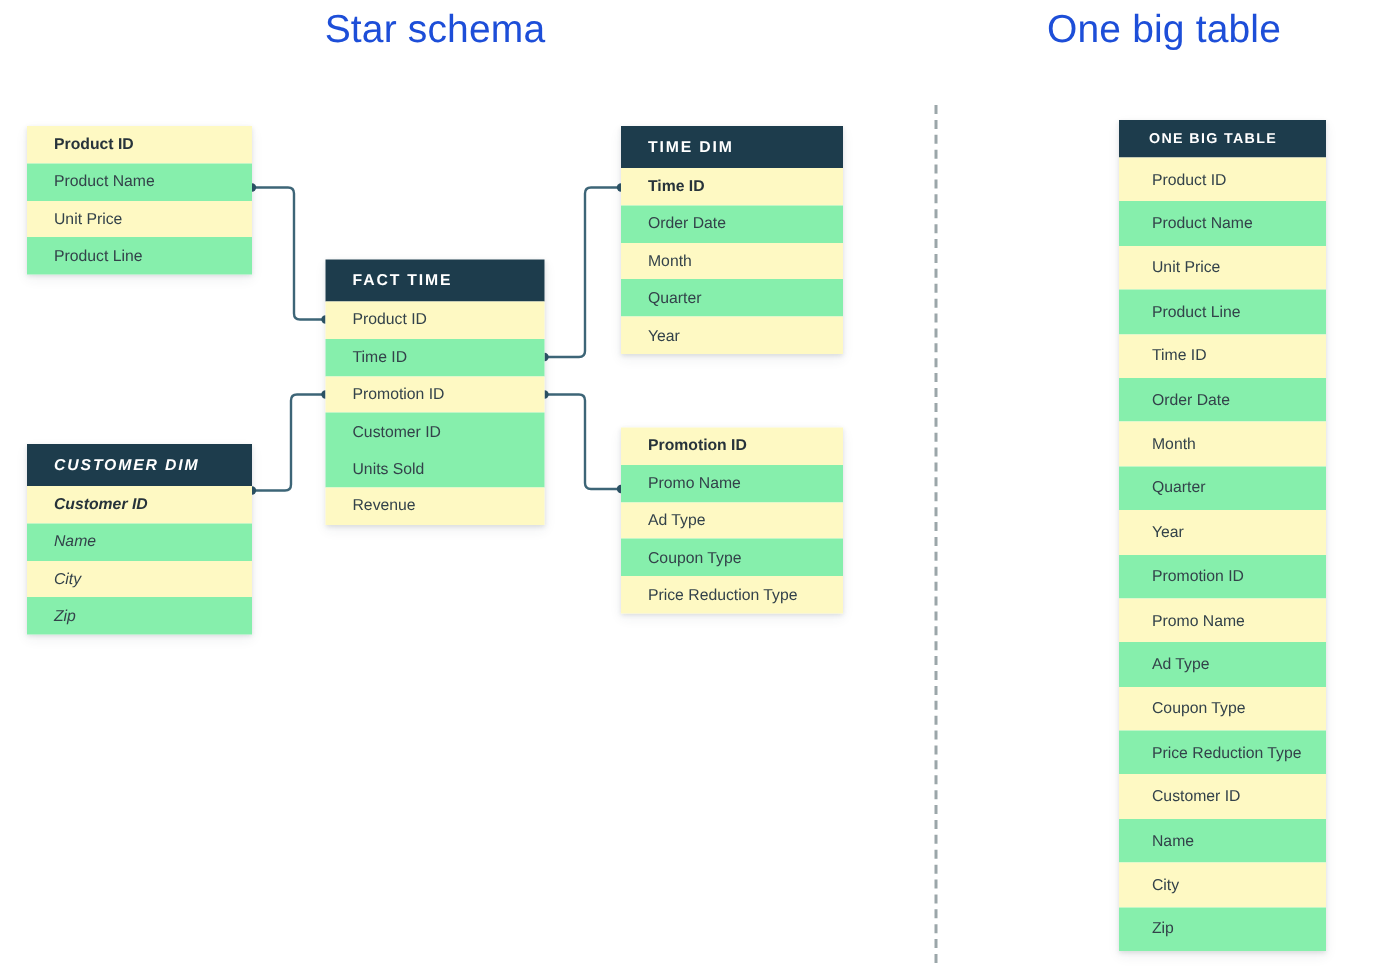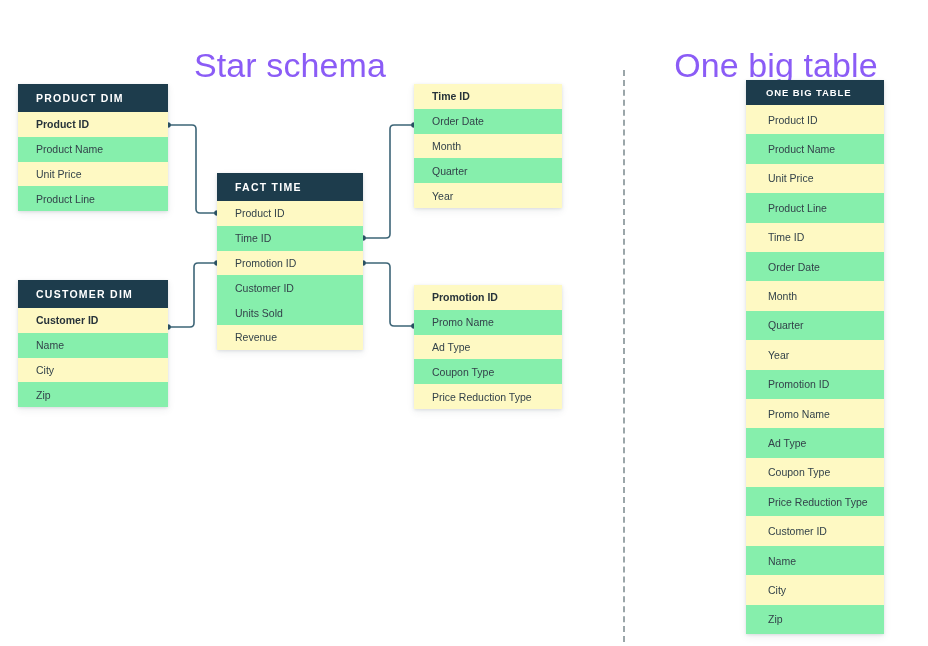--- a/index.html
+++ b/index.html
@@ -18,26 +18,25 @@
   }
   .canvas {
     position: relative;
     width: 928px;
     height: 646px;
   }
 
   
   .panel-title {
     position: absolute;
-    font-size: 34px;
+    font-size: 26px;
     font-weight: 400;
-    color: #8b5cf6;
+    color: #1d4ed8;
     letter-spacing: 0.1px;
     white-space: nowrap;
-    margin-top: 42px;
   }
   #title-star  { left: 0;   top: 4px; width: 580px; text-align: center; }
   #title-obt   { left: 624px; top: 4px; width: 304px; text-align: center; }
 
   
   .divider {
     position: absolute;
     left: 623px;
     top: 70px;
     width: 0;
@@ -71,21 +70,21 @@
     display: flex;
     align-items: center;
     white-space: nowrap;
     background: #86efac;
   }
   .entity-row.alt  { background: #fef9c3; }
   .entity-row.key  { font-weight: 700; color: #27333a; }
 
   
   #tbl-product   { left: 18px;  top: 84px;  width: 150px; }
-  #tbl-customer  { left: 18px;  top: 280px; width: 150px; }
+  #tbl-customer  { left: 18px;  top: 296px; width: 150px; font-style: italic; }
   #tbl-fact      { left: 217px; top: 173px; width: 146px; }
   #tbl-time      { left: 414px; top: 84px;  width: 148px; }
   #tbl-promotion { left: 414px; top: 285px; width: 148px; }
   #tbl-onebig    { left: 746px; top: 80px;  width: 138px; }
 
   #tbl-product  .entity-row,
   #tbl-customer .entity-row,
   #tbl-fact     .entity-row,
   #tbl-time     .entity-row,
   #tbl-promotion .entity-row { height: 24.8px; }
@@ -139,21 +138,20 @@
       <circle cx="168" cy="327" r="2.8"></circle>
       <circle cx="217" cy="263" r="2.8"></circle>
       <circle cx="363" cy="238" r="2.8"></circle>
       <circle cx="414" cy="125" r="2.8"></circle>
       <circle cx="363" cy="263" r="2.8"></circle>
       <circle cx="414" cy="326" r="2.8"></circle>
     </g>
   </svg>
 
   <div class="entity" id="tbl-product">
-    <div class="entity-header">PRODUCT DIM</div>
     <div class="entity-rows">
         <div class="entity-row alt key">
           <span>Product ID</span>
         </div>
         <div class="entity-row">
           <span>Product Name</span>
         </div>
         <div class="entity-row alt">
           <span>Unit Price</span>
         </div>
@@ -199,20 +197,21 @@
         <div class="entity-row">
           <span>Units Sold</span>
         </div>
         <div class="entity-row alt">
           <span>Revenue</span>
         </div>
       </div>
   </div>
 
   <div class="entity" id="tbl-time">
+    <div class="entity-header">TIME DIM</div>
     <div class="entity-rows">
         <div class="entity-row alt key">
           <span>Time ID</span>
         </div>
         <div class="entity-row">
           <span>Order Date</span>
         </div>
         <div class="entity-row alt">
           <span>Month</span>
         </div>

